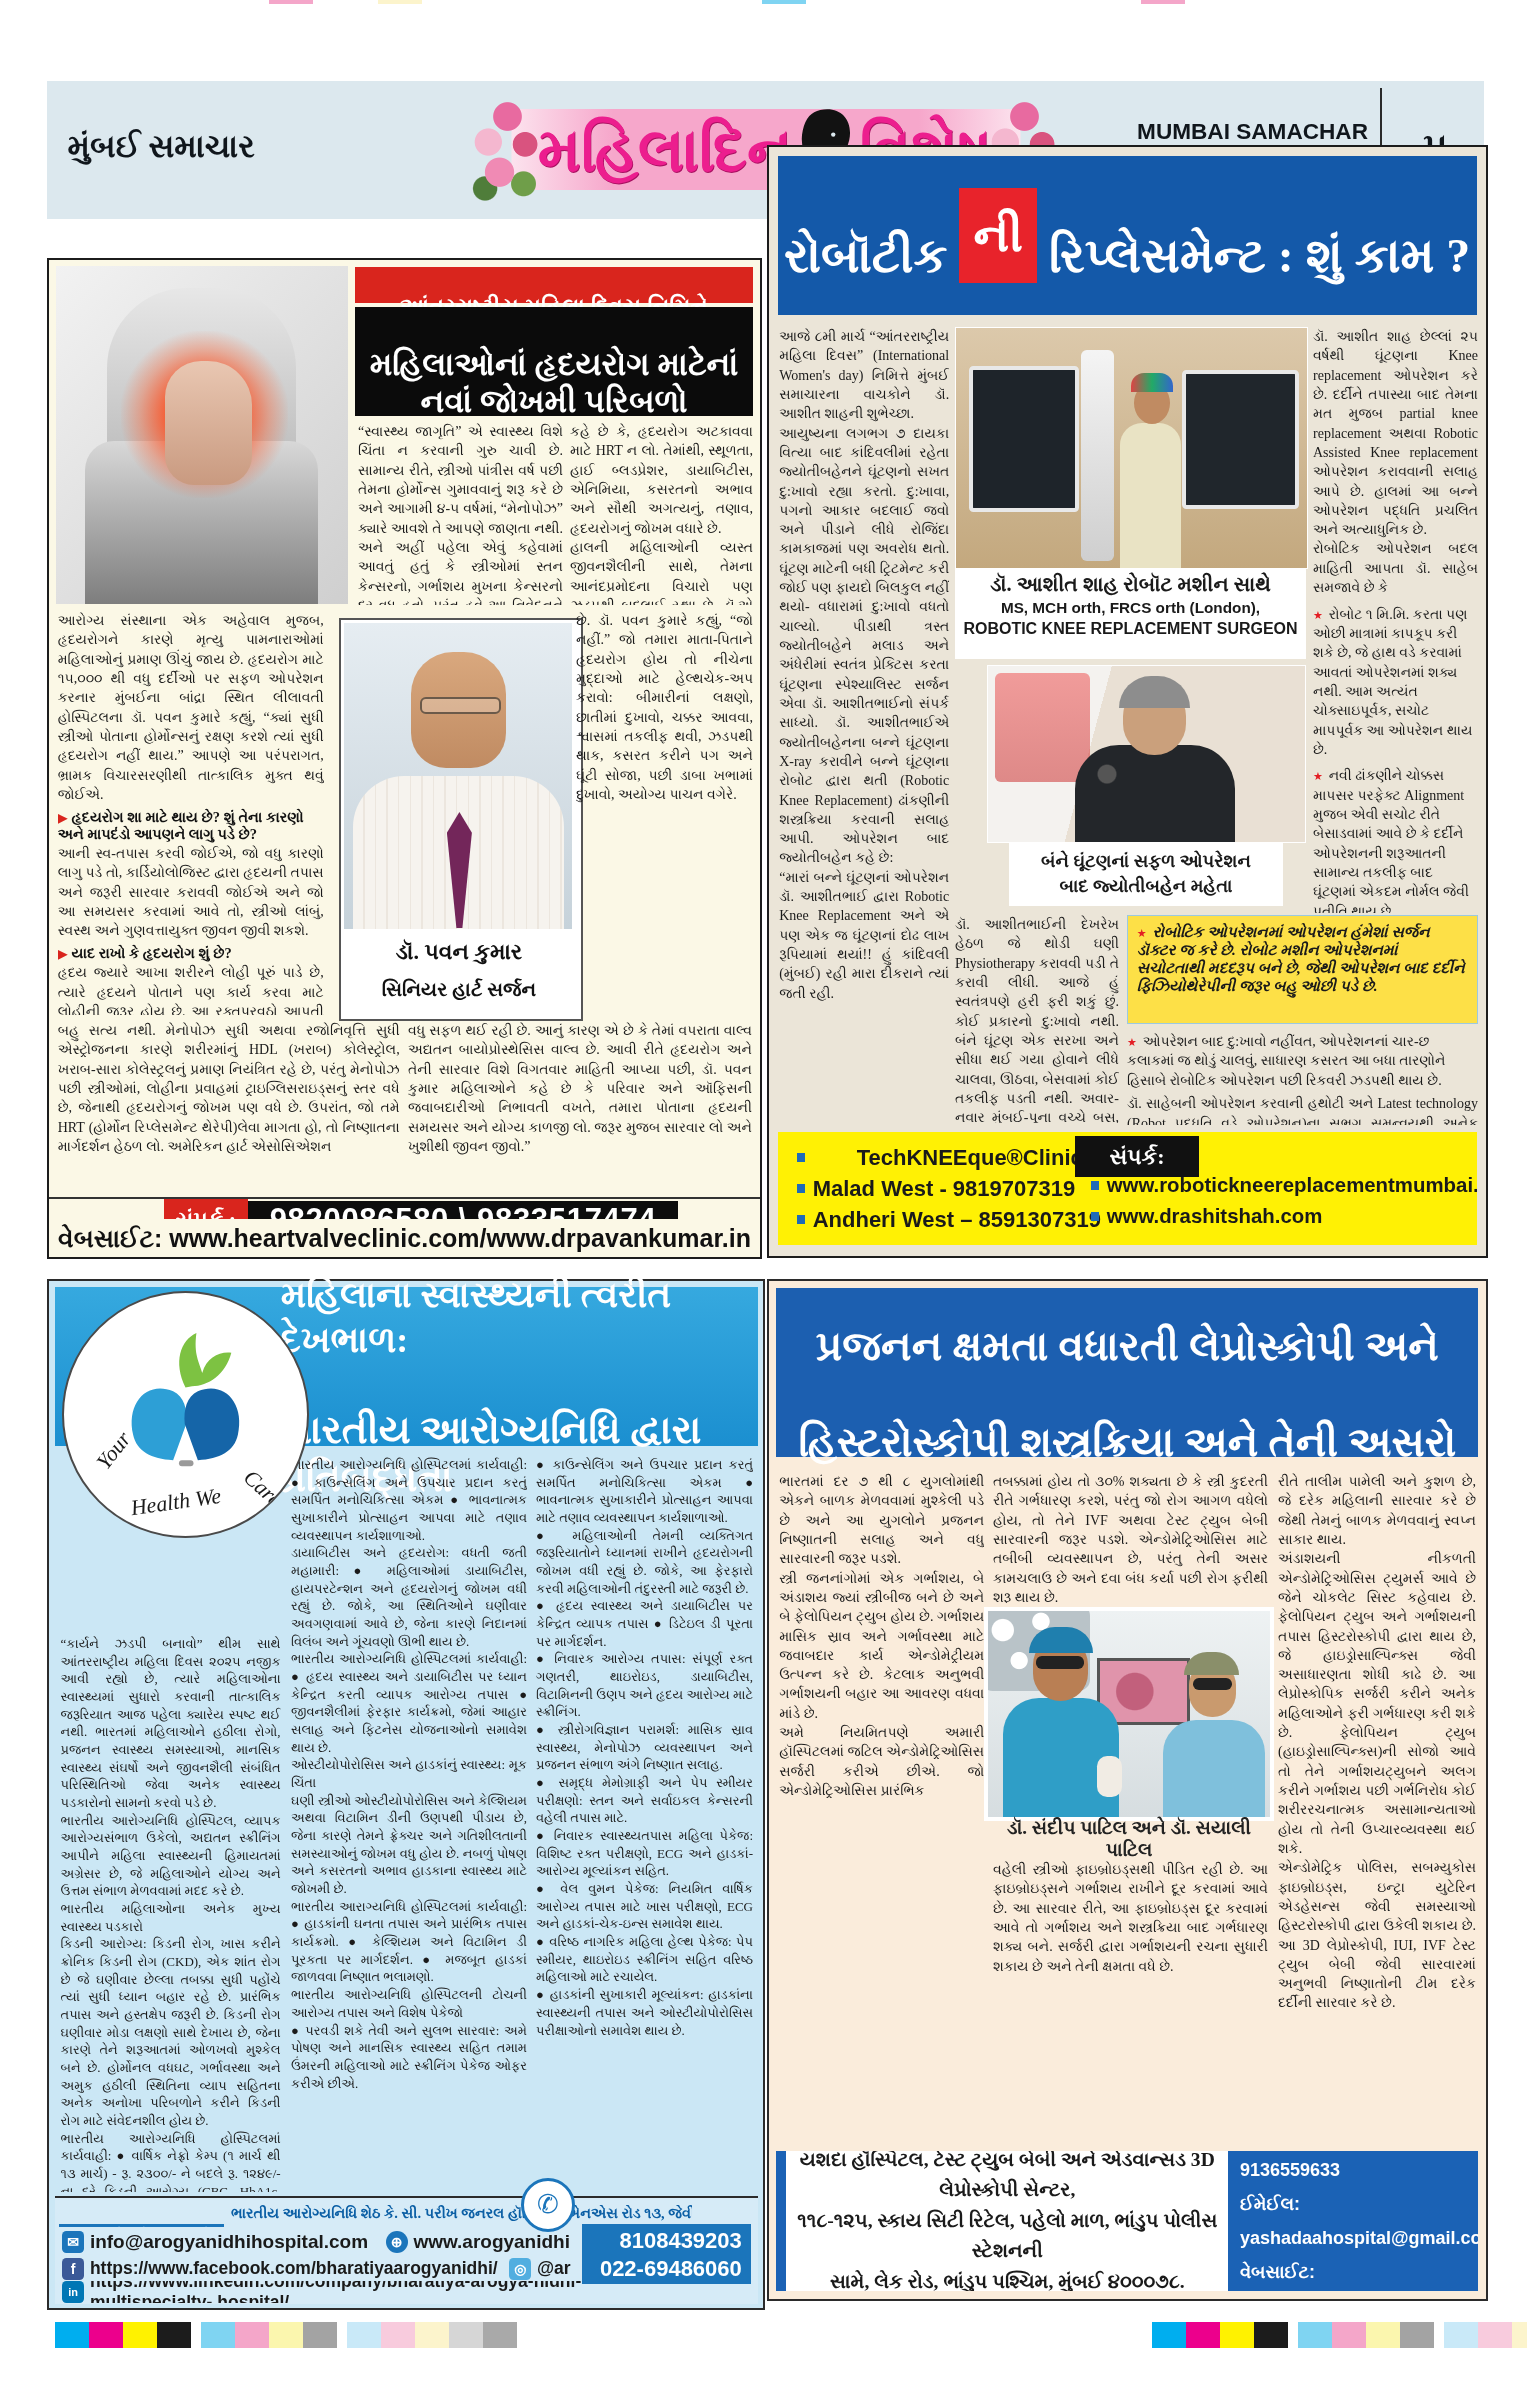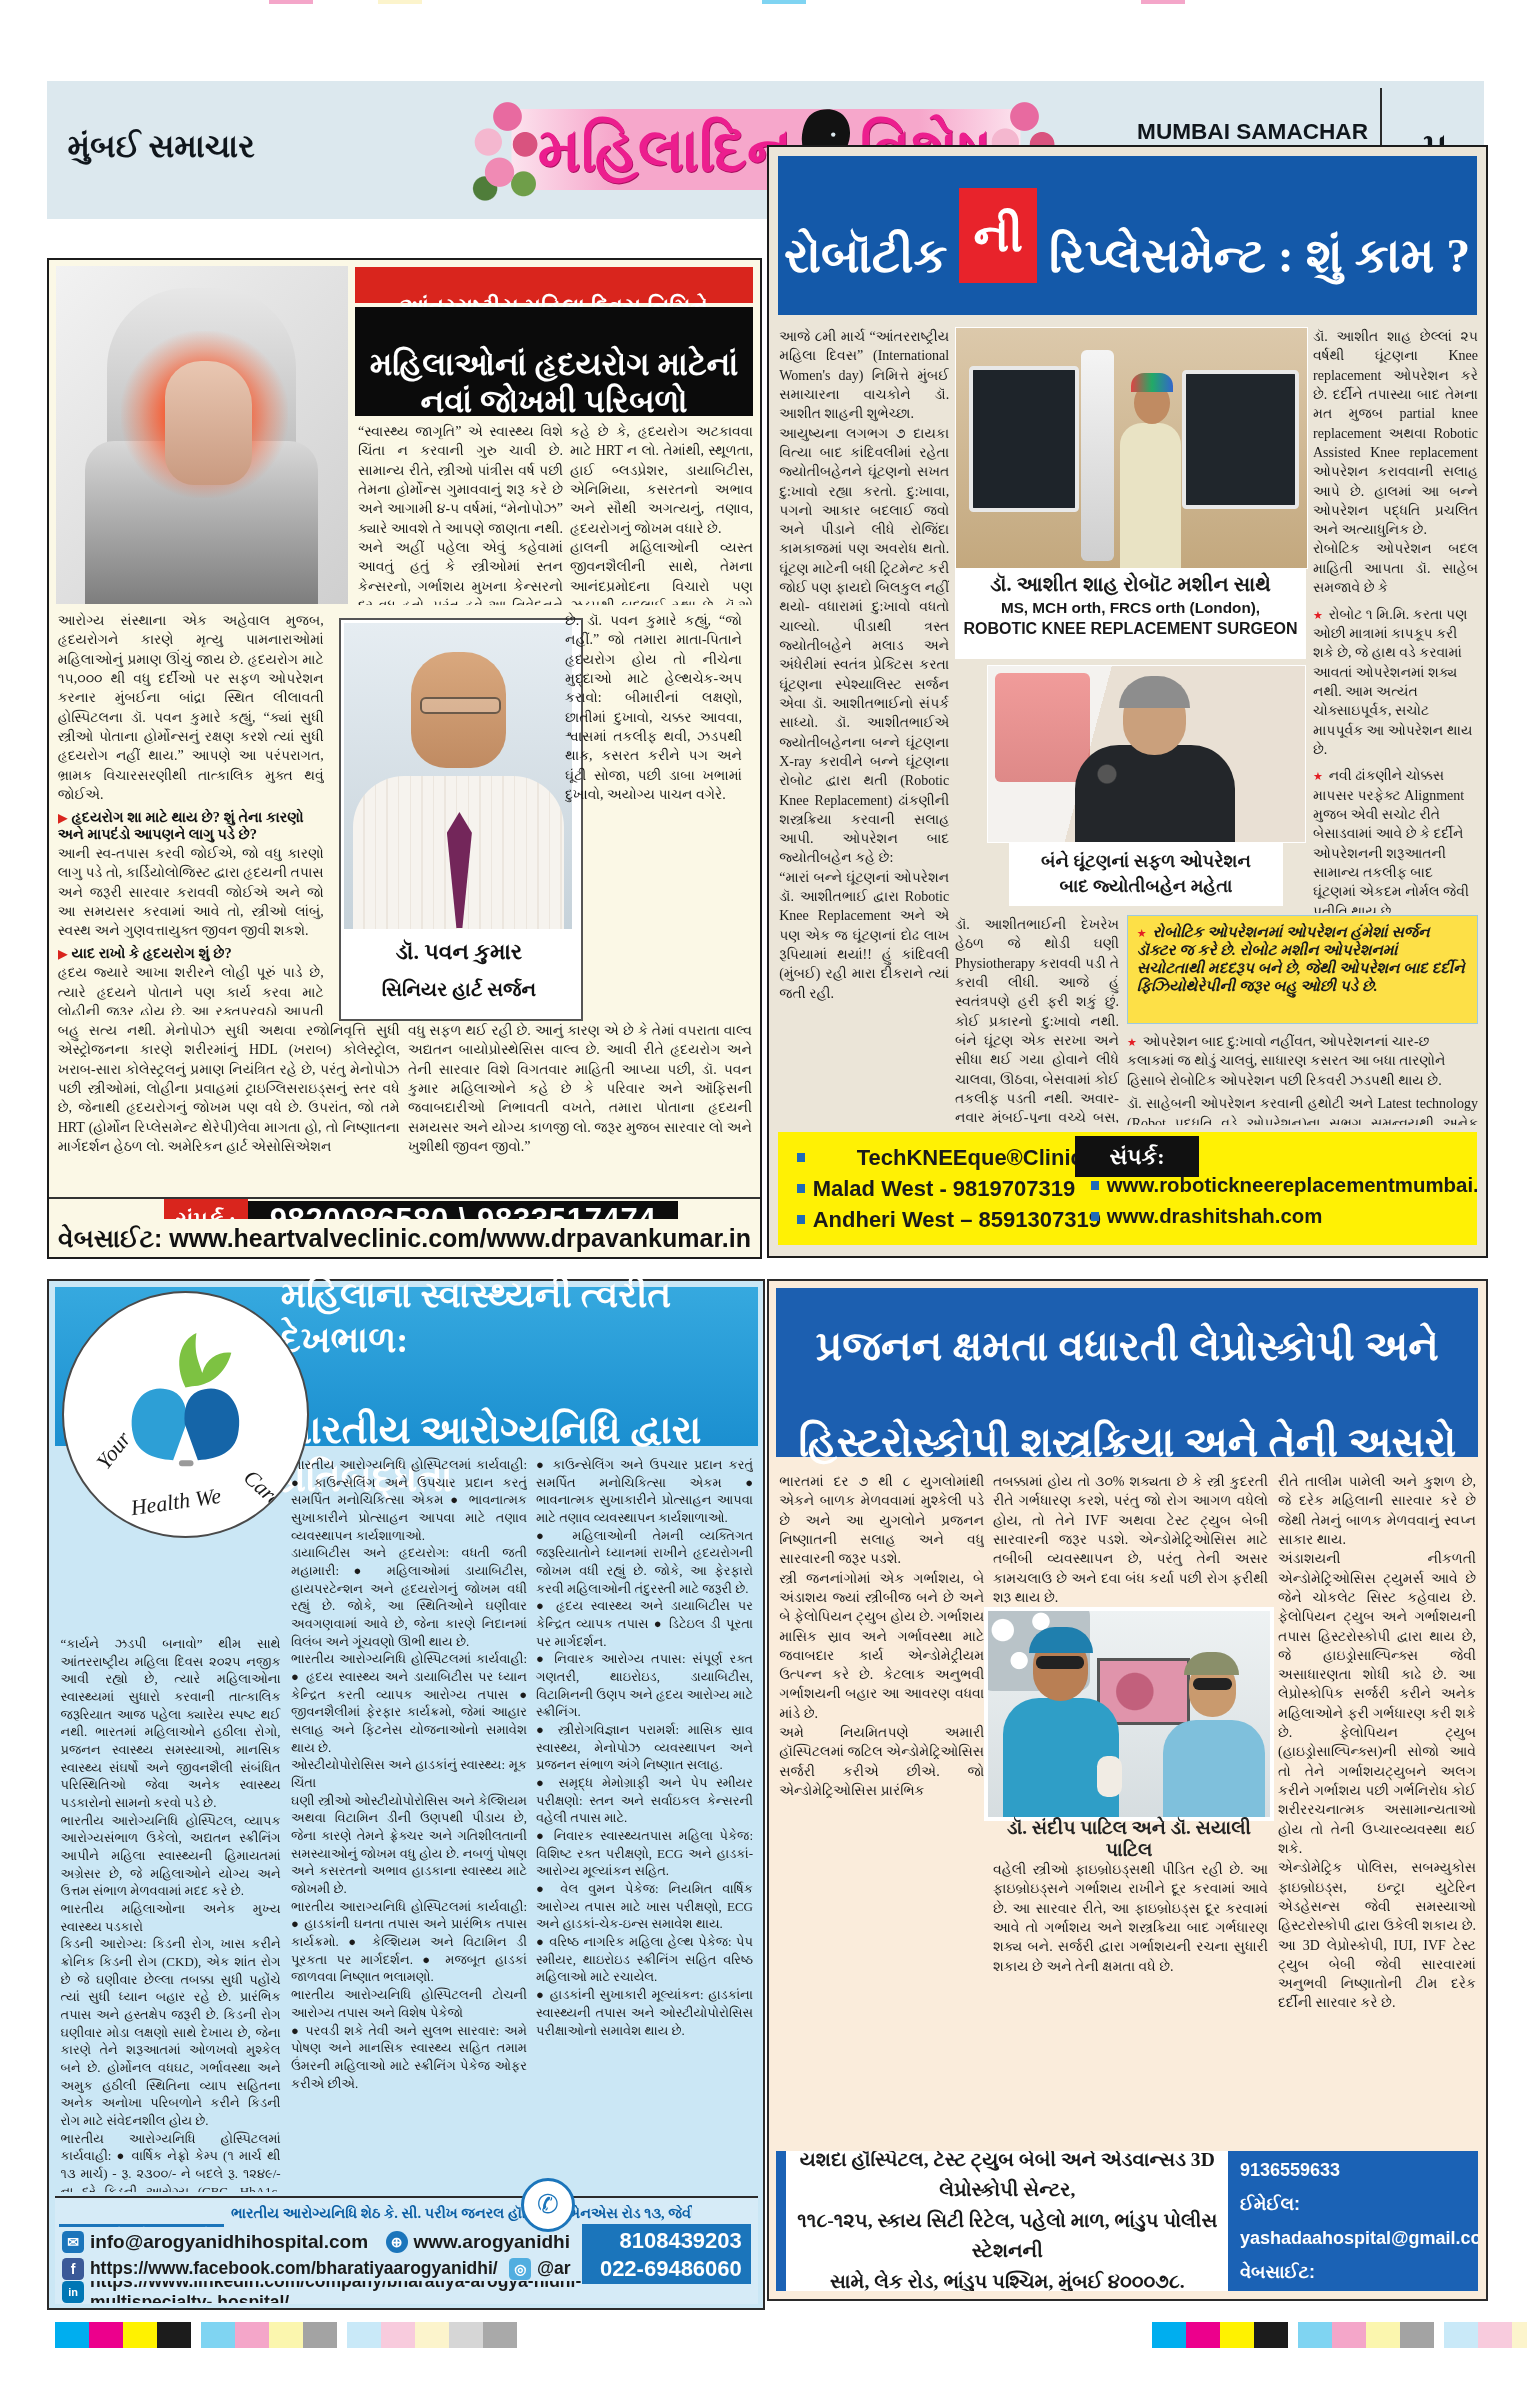--- a/index.html
+++ b/index.html
@@ -108,21 +108,21 @@
         <div class="abs" style="left:103px;top:189px;width:25px;height:116px;background:#73265a;clip-path:polygon(50% 0,100% 18%,62% 100%,38% 100%,0 18%);"></div>
       </div>
       <div class="abs center" style="left:0;top:311px;width:236px;height:41px;">
         <span class="b" style="font-size:22px;color:#111;">ડૉ.  પવન કુમાર</span>
       </div>
       <div class="abs center" style="left:0;top:352px;width:236px;height:36px;">
         <span class="b" style="font-size:19.6px;color:#111;">સિનિયર હાર્ટ સર્જન</span>
       </div>
     </div>
 
-    <div class="abs txt" style="left:516px;top:351px;width:177px;height:404px;font-size:14px;">છે. ડૉ. પવન કુમારે કહ્યું, “જો નહીં.” જો તમારા માતા-પિતાને હૃદયરોગ હોય તો નીચેના મુદ્દાઓ માટે હેલ્થચેક-અપ કરાવો: બીમારીનાં લક્ષણો, છાતીમાં દુખાવો, ચક્કર આવવા, શ્વાસમાં તકલીફ થવી, ઝડપથી થાક, કસરત કરીને પગ અને ઘૂંટી સોજા, પછી ડાબા ખભામાં દુખાવો, અયોગ્ય પાચન વગેરે.</div>
+    <div class="abs txt" style="left:527px;top:351px;width:177px;height:404px;font-size:14px;">છે. ડૉ. પવન કુમારે કહ્યું, “જો નહીં.” જો તમારા માતા-પિતાને હૃદયરોગ હોય તો નીચેના મુદ્દાઓ માટે હેલ્થચેક-અપ કરાવો: બીમારીનાં લક્ષણો, છાતીમાં દુખાવો, ચક્કર આવવા, શ્વાસમાં તકલીફ થવી, ઝડપથી થાક, કસરત કરીને પગ અને ઘૂંટી સોજા, પછી ડાબા ખભામાં દુખાવો, અયોગ્ય પાચન વગેરે.</div>
 
     <div class="abs txt" style="left:8.7px;top:761px;width:342px;height:151px;font-size:14px;">બહુ સત્ય નથી.  મેનોપોઝ સુધી અથવા રજોનિવૃત્તિ સુધી એસ્ટ્રોજનના કારણે શરીરમાંનું HDL (ખરાબ) કોલેસ્ટ્રોલ, ખરાબ-સારા કોલેસ્ટ્રલનું પ્રમાણ નિયંત્રિત રહે છે, પરંતુ મેનોપોઝ પછી સ્ત્રીઓમાં, લોહીના પ્રવાહમાં ટ્રાઇગ્લિસરાઇડ્સનું સ્તર વધે છે, જેનાથી હૃદયરોગનું જોખમ પણ વધે છે.  ઉપરાંત, જો તમે HRT (હોર્મોન રિપ્લેસમેન્ટ થેરેપી)લેવા માગતા હો, તો નિષ્ણાતના માર્ગદર્શન હેઠળ લો. અમેરિકન હાર્ટ એસોસિએશન</div>
     <div class="abs txt" style="left:359px;top:761px;width:344px;height:151px;font-size:14px;">વધુ સફળ થઈ રહી છે.  આનું કારણ એ છે કે તેમાં વપરાતા વાલ્વ અદ્યતન બાયોપ્રોસ્થેસિસ વાલ્વ છે. આવી રીતે હૃદયરોગ અને તેની સારવાર વિશે વિગતવાર માહિતી આપ્યા પછી, ડૉ. પવન કુમાર મહિલાઓને કહે છે કે પરિવાર અને ઑફિસની જવાબદારીઓ નિભાવતી વખતે, તમારા પોતાના હૃદયની સમયસર અને યોગ્ય કાળજી લો. જરૂર મુજબ સારવાર લો અને ખુશીથી જીવન જીવો.”</div>
 
     <div class="abs" style="left:0;top:937px;width:711px;height:1.5px;background:#333;"></div>
     <div class="abs frow" style="left:115px;top:917px;height:42px;">
       <div class="center b white" style="background:#D9251D;height:42px;padding:0 11.6px;font-size:22px;">સંપર્ક :</div>
       <div class="center b white sans" style="background:#0d0d0d;height:37px;padding:0 22px;font-size:31px;letter-spacing:0.7px;">9820086580 \ 9833517474</div>
     </div>
     <div class="abs center" style="left:0;top:962px;width:711px;height:33px;">

